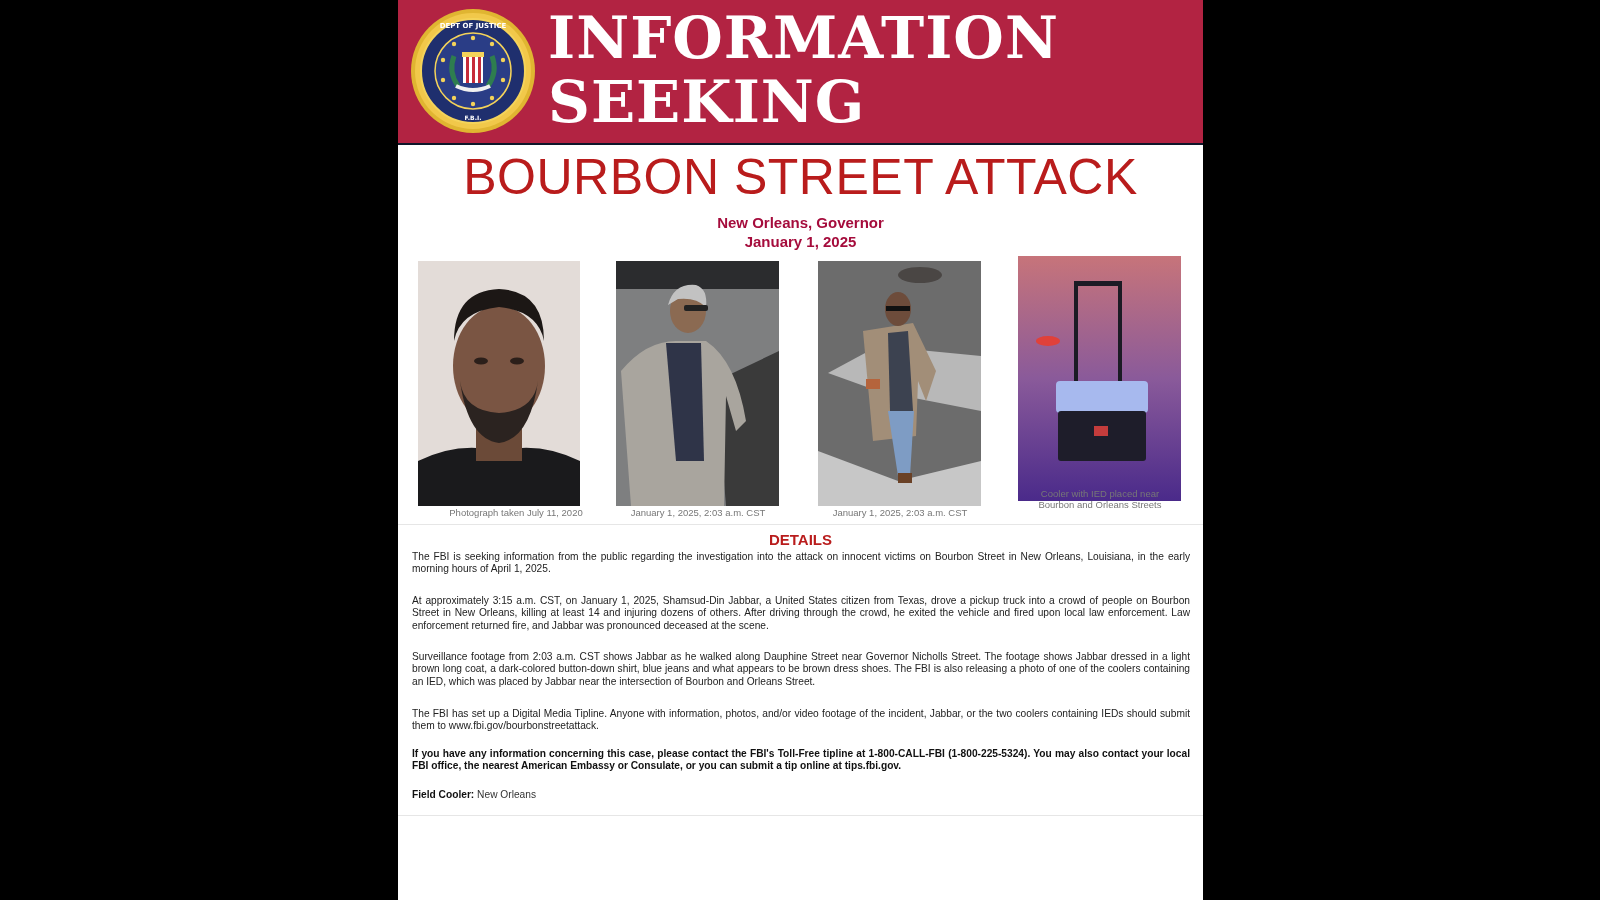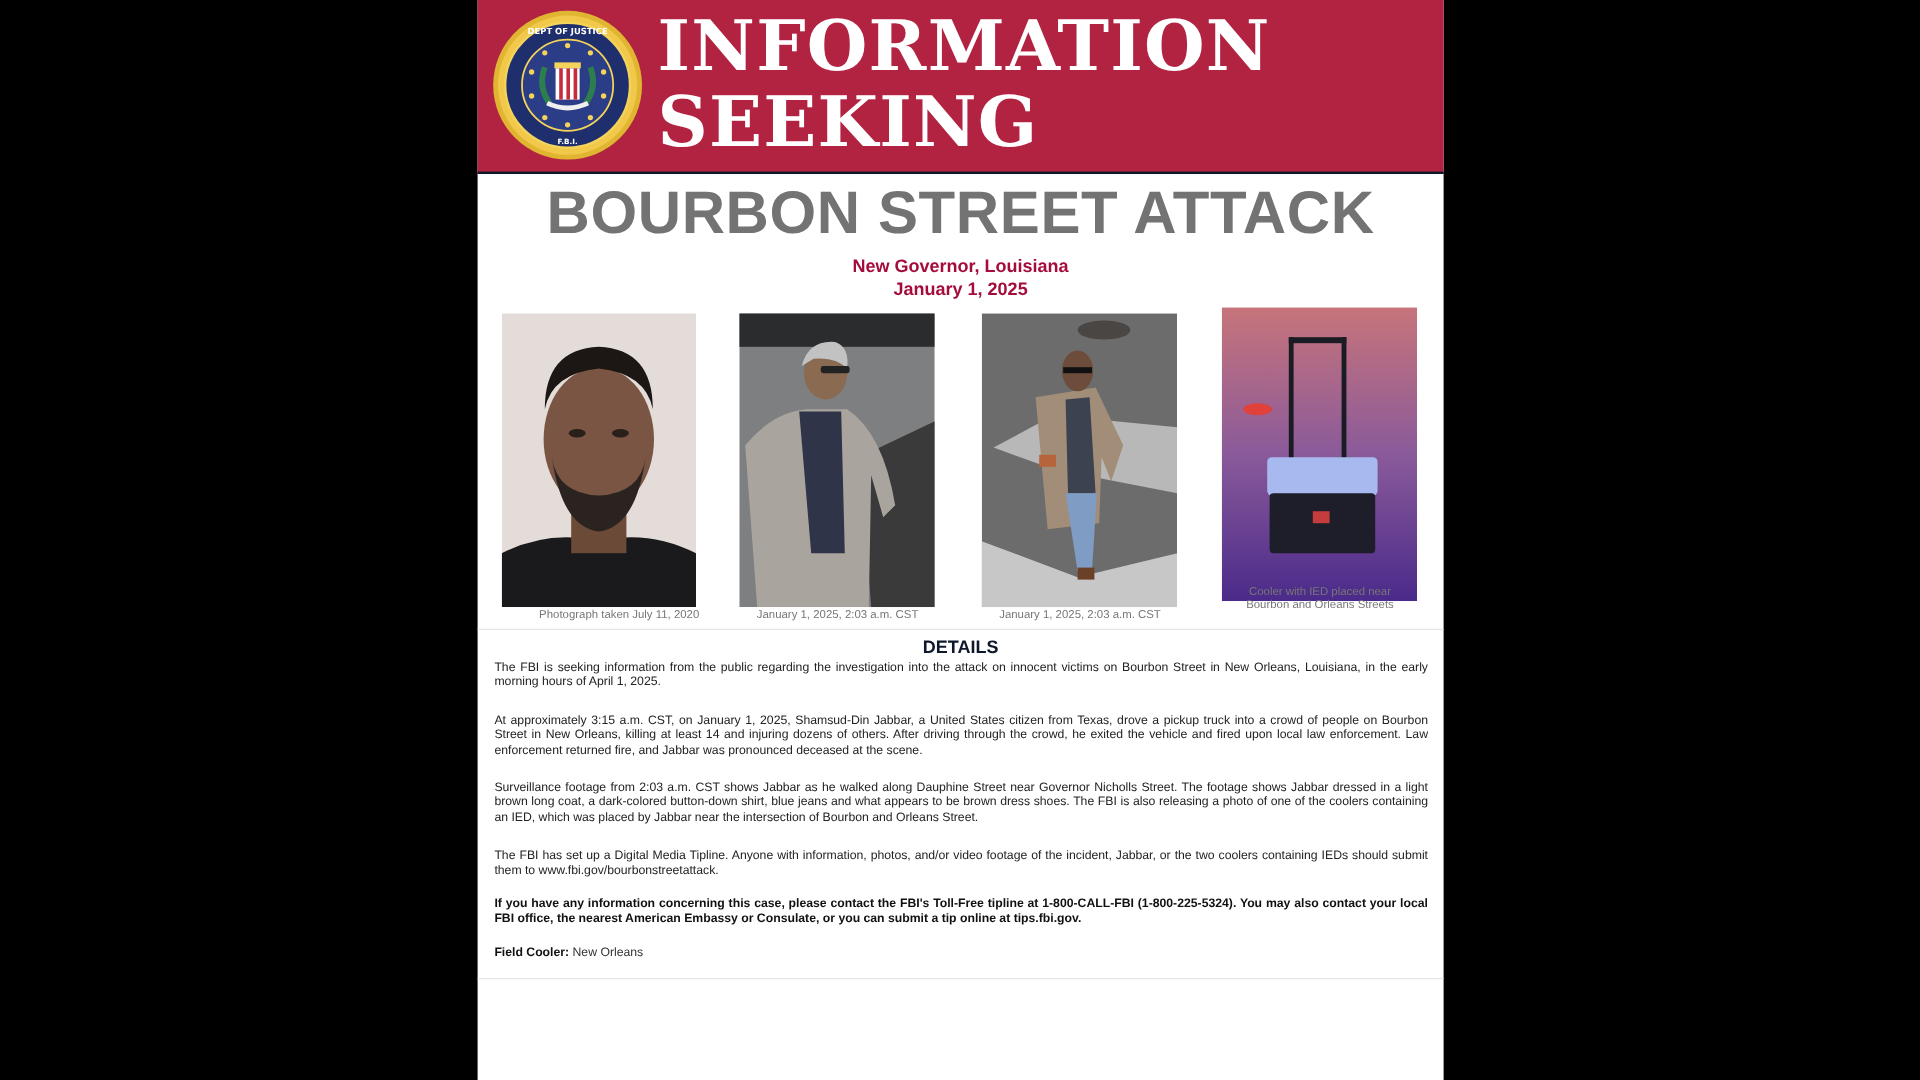--- a/index.html
+++ b/index.html
@@ -20,41 +20,41 @@
     .seal {
       position: absolute; left: 12px; top: 8px; width: 126px; height: 126px;
     }
     .banner-title {
       position: absolute; left: 150px; top: 6px;
       font-family: "DejaVu Serif", serif; font-weight: bold;
       color: #fff; font-size: 58px; line-height: 64px; letter-spacing: 1px;
     }
     .case-title {
       position: absolute; left: 0; width: 805px; top: 148px; text-align: center;
-      font-family: "Liberation Sans", sans-serif; font-weight: bold;
-      color: #737373; font-size: 50px; line-height: 58px; letter-spacing: 0.5px;
+      font-family: "Liberation Sans", sans-serif; font-weight: normal;
+      color: #b91c1c; font-size: 50px; line-height: 58px; letter-spacing: 0.5px;
     }
     .subtitle {
       position: absolute; left: 0; width: 805px; top: 213px; text-align: center;
       font-weight: bold; color: #a50c3c; font-size: 15px; line-height: 19px;
     }
     .photo {
       position: absolute; overflow: hidden;
     }
     .caption {
       position: absolute; text-align: center; color: #777;
       font-size: 9.5px; line-height: 11px;
     }
     .details-box {
       position: absolute; left: 0; top: 524px; width: 805px; height: 290px;
       border-top: 1px solid #e6e6e6; border-bottom: 1px solid #e6e6e6;
     }
     .details-heading {
       position: absolute; left: 0; width: 805px; top: 531px; text-align: center;
-      color: #0f172a; font-weight: bold; font-size: 15px;
+      color: #b91c1c; font-weight: bold; font-size: 15px;
     }
     .para {
       position: absolute; left: 14px; width: 778px;
       font-size: 10.2px; line-height: 12.4px; color: #222;
       text-align: justify;
     }
     .para.bold { font-weight: bold; color: #111; }
     .field-office { position: absolute; left: 14px; top: 789px; font-size: 10.2px; color: #333; }
     .field-office b { color: #111; }
   </style>
@@ -95,21 +95,21 @@
       <text x="63" y="112" font-size="6" fill="#fff" text-anchor="middle" font-family="DejaVu Sans, sans-serif" font-weight="bold">F.B.I.</text>
     </svg>
     <div class="banner-title">
       <div>INFORMATION</div>
       <div>SEEKING</div>
     </div>
   </div>
 
   <div class="case-title">BOURBON STREET ATTACK</div>
   <div class="subtitle">
-    <div>New Governor, Louisiana</div>
+    <div>New Orleans, Governor</div>
     <div>January 1, 2025</div>
   </div>
 
   <div class="photo" style="left:20px;top:261px;width:162px;height:245px;">
     <svg width="162" height="245" viewBox="0 0 162 245">
       <rect width="162" height="245" fill="#e3dcd8"></rect>
       <path d="M0 245 L0 200 Q40 180 81 190 Q122 180 162 200 L162 245 Z" fill="#1a1a1c"></path>
       <rect x="58" y="150" width="46" height="50" fill="#6b4a38"></rect>
       <ellipse cx="81" cy="105" rx="46" ry="60" fill="#7a5543"></ellipse>
       <path d="M36 80 Q36 30 81 28 Q126 30 126 80 Q120 50 81 46 Q42 50 36 80 Z" fill="#1c1715"></path>

